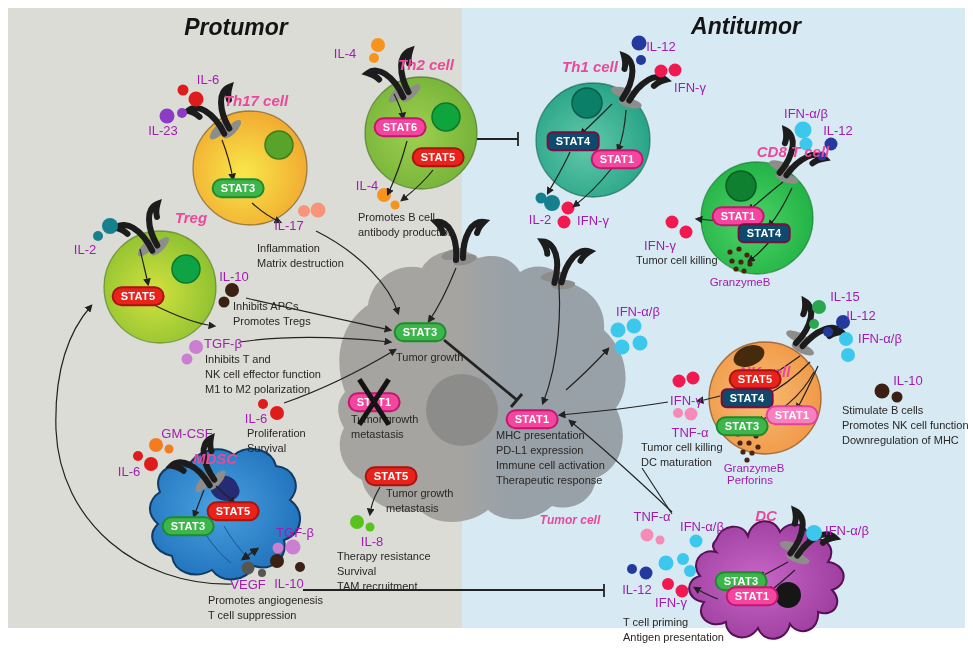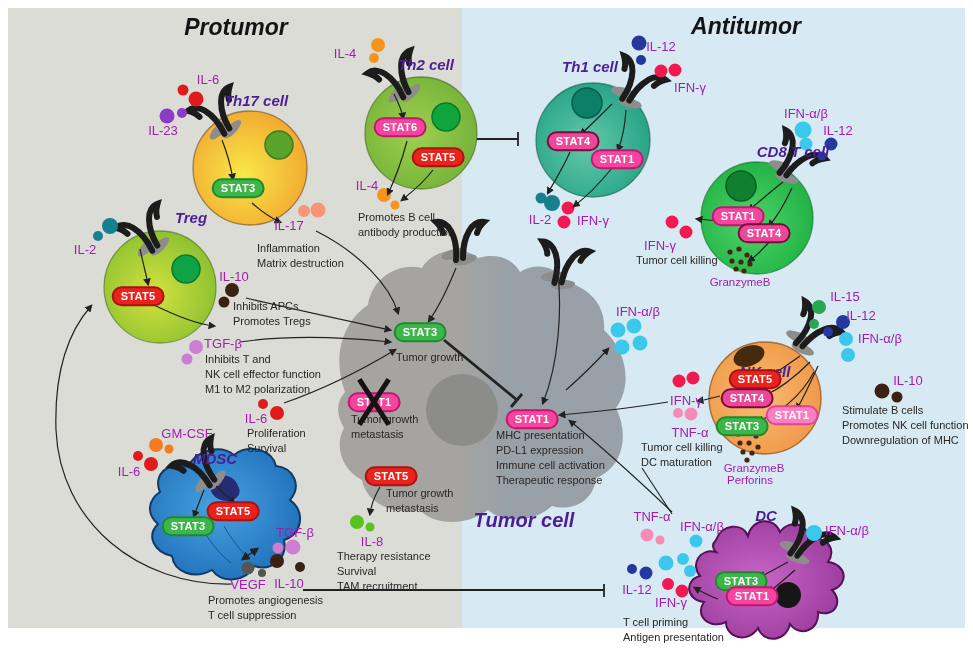--- a/index.html
+++ b/index.html
@@ -2,29 +2,29 @@
 <html><head>
 <meta charset="utf-8">
 <style>
   html,body{margin:0;padding:0;}
   body{font-family:"Liberation Sans",sans-serif;background:#fff;}
   .canvas{position:relative;width:973px;height:650px;background:#fff;overflow:hidden;}
   .bg-left{position:absolute;left:8px;top:8px;width:454px;height:620px;background:#dcdcd6;}
   .bg-right{position:absolute;left:462px;top:8px;width:503px;height:620px;background:#d7eaf3;}
   svg.layer{position:absolute;left:0;top:0;}
   .title{position:absolute;transform:translate(-50%,-50%);font-size:23px;font-weight:bold;font-style:italic;color:#141414;white-space:nowrap;}
-  .cellname{position:absolute;transform:translate(-50%,-50%);font-size:15px;font-weight:bold;font-style:italic;color:#4c1d95;white-space:nowrap;}
-  .cellname--big{font-size:20px;}
+  .cellname{position:absolute;transform:translate(-50%,-50%);font-size:15px;font-weight:bold;font-style:italic;color:#ec4899;white-space:nowrap;}
+  .cellname--big{font-size:12px;margin-left:46px;}
   .lbl{position:absolute;transform:translate(-50%,-50%);font-size:13px;color:#a21caf;white-space:nowrap;}
   .fx{position:absolute;font-size:11px;line-height:15px;color:#2a2624;white-space:pre-line;}
   .badge{position:absolute;transform:translate(-50%,-50%);font-size:11px;font-weight:bold;letter-spacing:.3px;color:#fff;padding:1.5px 7px 2px;border-radius:10px;border:2px solid;white-space:nowrap;z-index:3;}
   .stat1{background:#f4459f;border-color:#c4156f;}
   .stat1--light{background:#f87fc0;border-color:#e0439a;}
   .stat3{background:#3cb64b;border-color:#1e8a2e;}
-  .stat4{background:#ec4899;border-color:#7c0b3e;}
+  .stat4{background:#0c4a6e;border-color:#7c0b3e;border-radius:6px;}
   .stat5{background:#e9231c;border-color:#a8130e;}
   .stat6{background:#f4459f;border-color:#c4156f;}
   .xmark{position:absolute;width:34px;height:44px;transform:translate(-50%,-50%);z-index:4;pointer-events:none;}
   .xmark::before,.xmark::after{content:"";position:absolute;left:50%;top:50%;width:5px;height:54px;background:#141414;}
   .xmark::before{transform:translate(-50%,-50%) rotate(33deg);}
   .xmark::after{transform:translate(-50%,-50%) rotate(-33deg);}
   .txt-layer{position:absolute;left:0;top:0;width:973px;height:586px;z-index:2;pointer-events:none;}
 </style>
 </head>
 <body>

